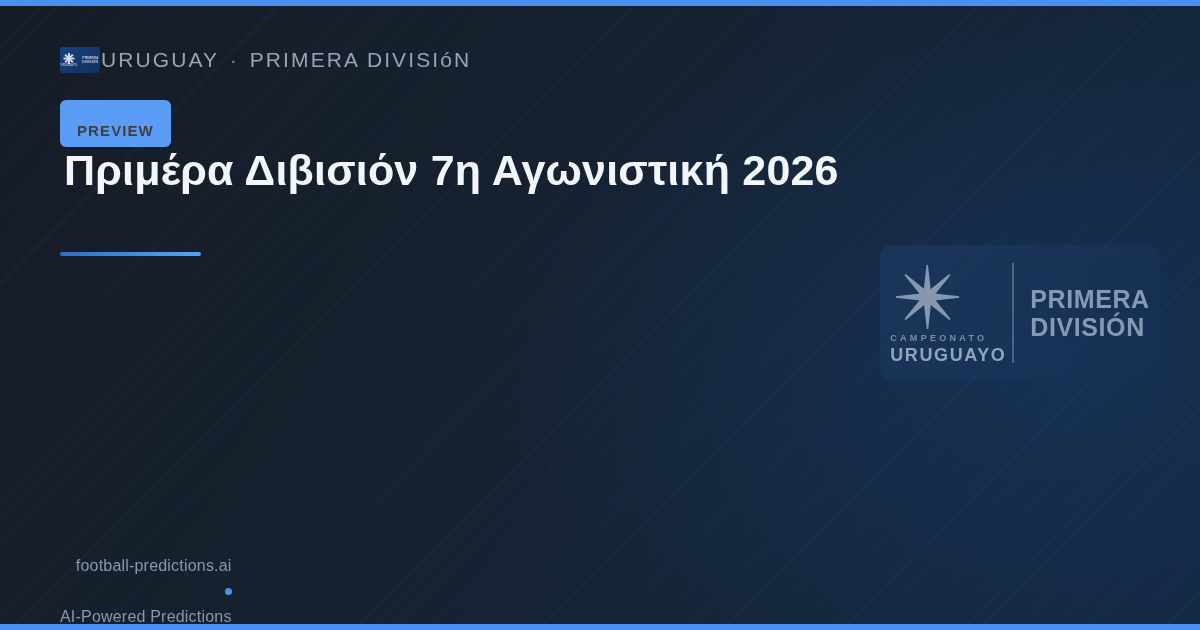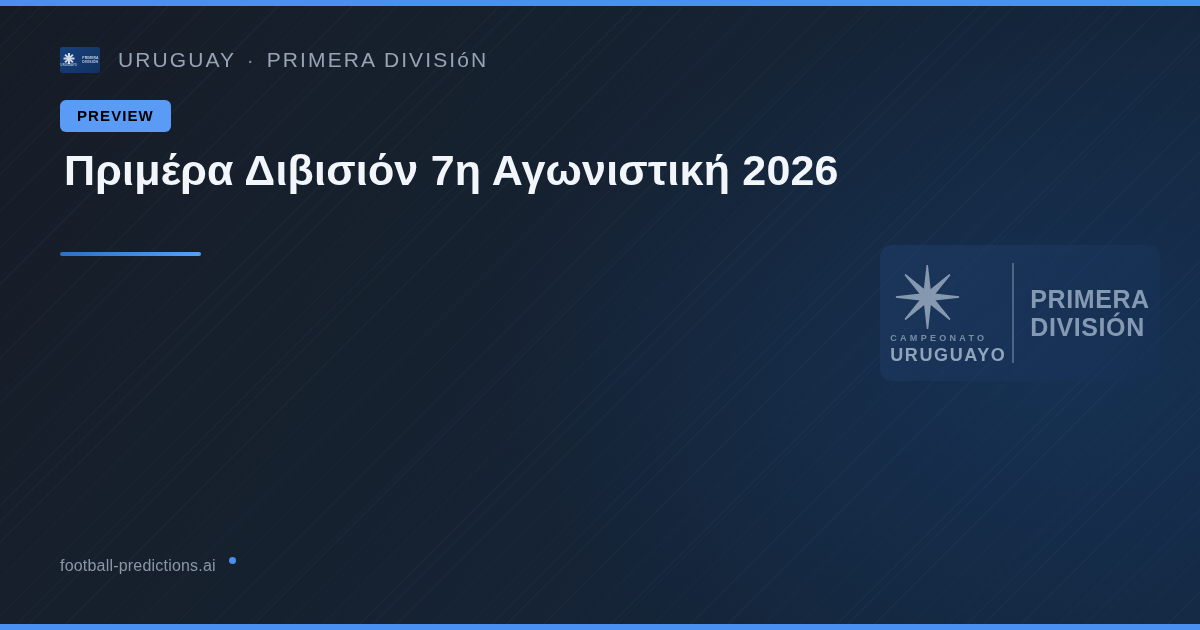--- a/index.html
+++ b/index.html
@@ -50,21 +50,21 @@
     background:#4a90f2;
   }
   .bar-bottom {
     position:absolute; bottom:0; left:0; right:0; height:6px;
     background:#4a90f2;
   }
 
   
   .breadcrumb {
     position:absolute; left:60px; top:47px;
-    display:flex; align-items:center; gap:18px;
+    display:flex; align-items:center; gap:1px;
   }
   .crumb-logo {
     width:40px; height:26px; border-radius:3px;
     background:linear-gradient(145deg, #16427e 0%, #11315f 100%);
     display:flex; align-items:center; justify-content:center;
     gap:3px; padding:2px 3px;
     flex:0 0 auto;
   }
   .crumb-logo .cl-left {
     width:15px; height:20px;
@@ -90,23 +90,23 @@
   .crumb-text {
     font-size:21px; letter-spacing:2.1px;
     color:#98a4b4; font-weight:400; white-space:nowrap;
   }
   .crumb-sep { color:#7d8a9b; padding:0 3px; }
 
   
   .badge {
     position:absolute; left:60px; top:100px;
     background:#5a9bf6;
-    color:#000000;
+    color:#404040;
     font-size:15px; font-weight:bold; letter-spacing:1.1px;
-    padding:8px 17px 9px 17px;
+    padding:23px 17px 9px 17px;
     border-radius:6px;
     line-height:1;
   }
 
   
   .title {
     position:absolute; left:64px; top:146px;
     width:960px;
     font-size:43px; font-weight:bold;
     color:#f2f6fb;
@@ -180,22 +180,22 @@
   }
 
   .logo-right {
     font-size:25px; font-weight:bold; line-height:1.12;
     color:#8fa3bb; letter-spacing:0.6px;
   }
 
   
   .footer {
     position:absolute; left:60px; top:557px;
-    display:flex; align-items:flex-start; gap:13px;
-    font-size:16px; color:#8b97a8; letter-spacing:0.2px;
+    display:flex; align-items:flex-end; gap:13px;
+    font-size:16px; color:#8b97a8; letter-spacing:0.2px;flex-direction:column;
   }
   .footer-dot {
     width:7px; height:7px; border-radius:50%;
     background:#4a90f2; flex:0 0 auto;
   }
 </style>
 </head>
 <body>
 
 <div class="poster">
@@ -264,15 +264,16 @@
         <div>PRIMERA</div>
         <div>DIVISIÓN</div>
       </div>
 
     </div>
   </div>
 
   <div class="footer">
     <span>football-predictions.ai</span>
     <span class="footer-dot"></span>
+    <span>AI-Powered Predictions</span>
   </div>
 
 </div>
 
 </body></html>

